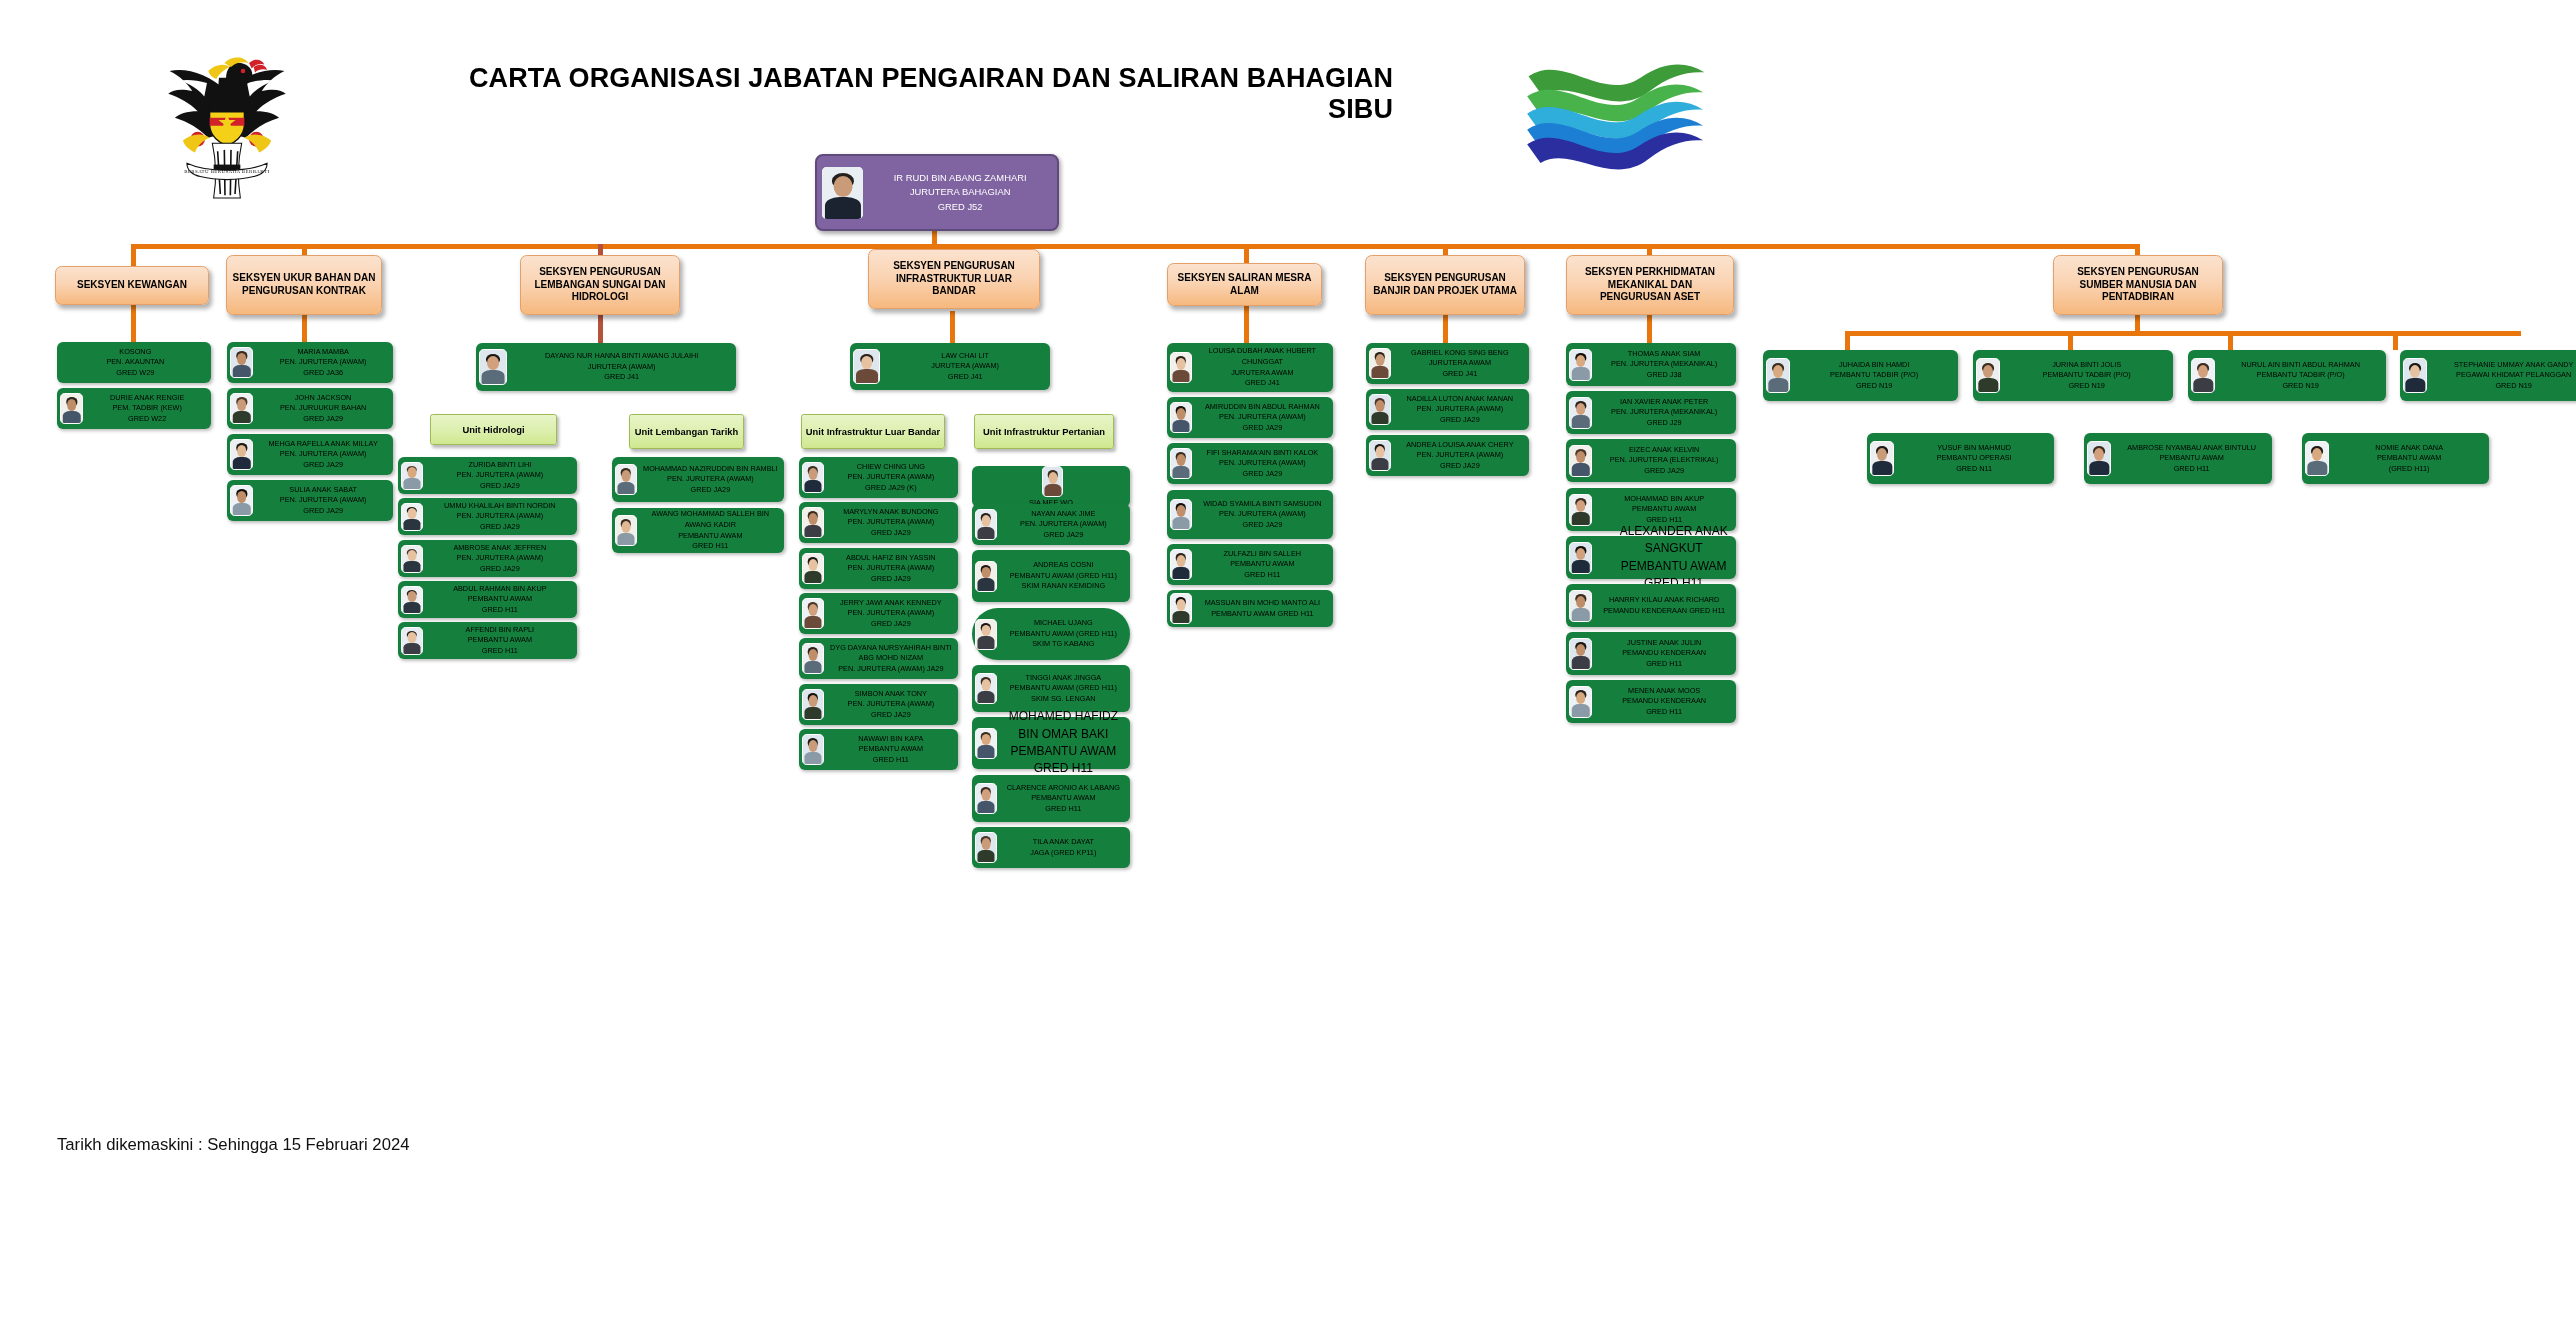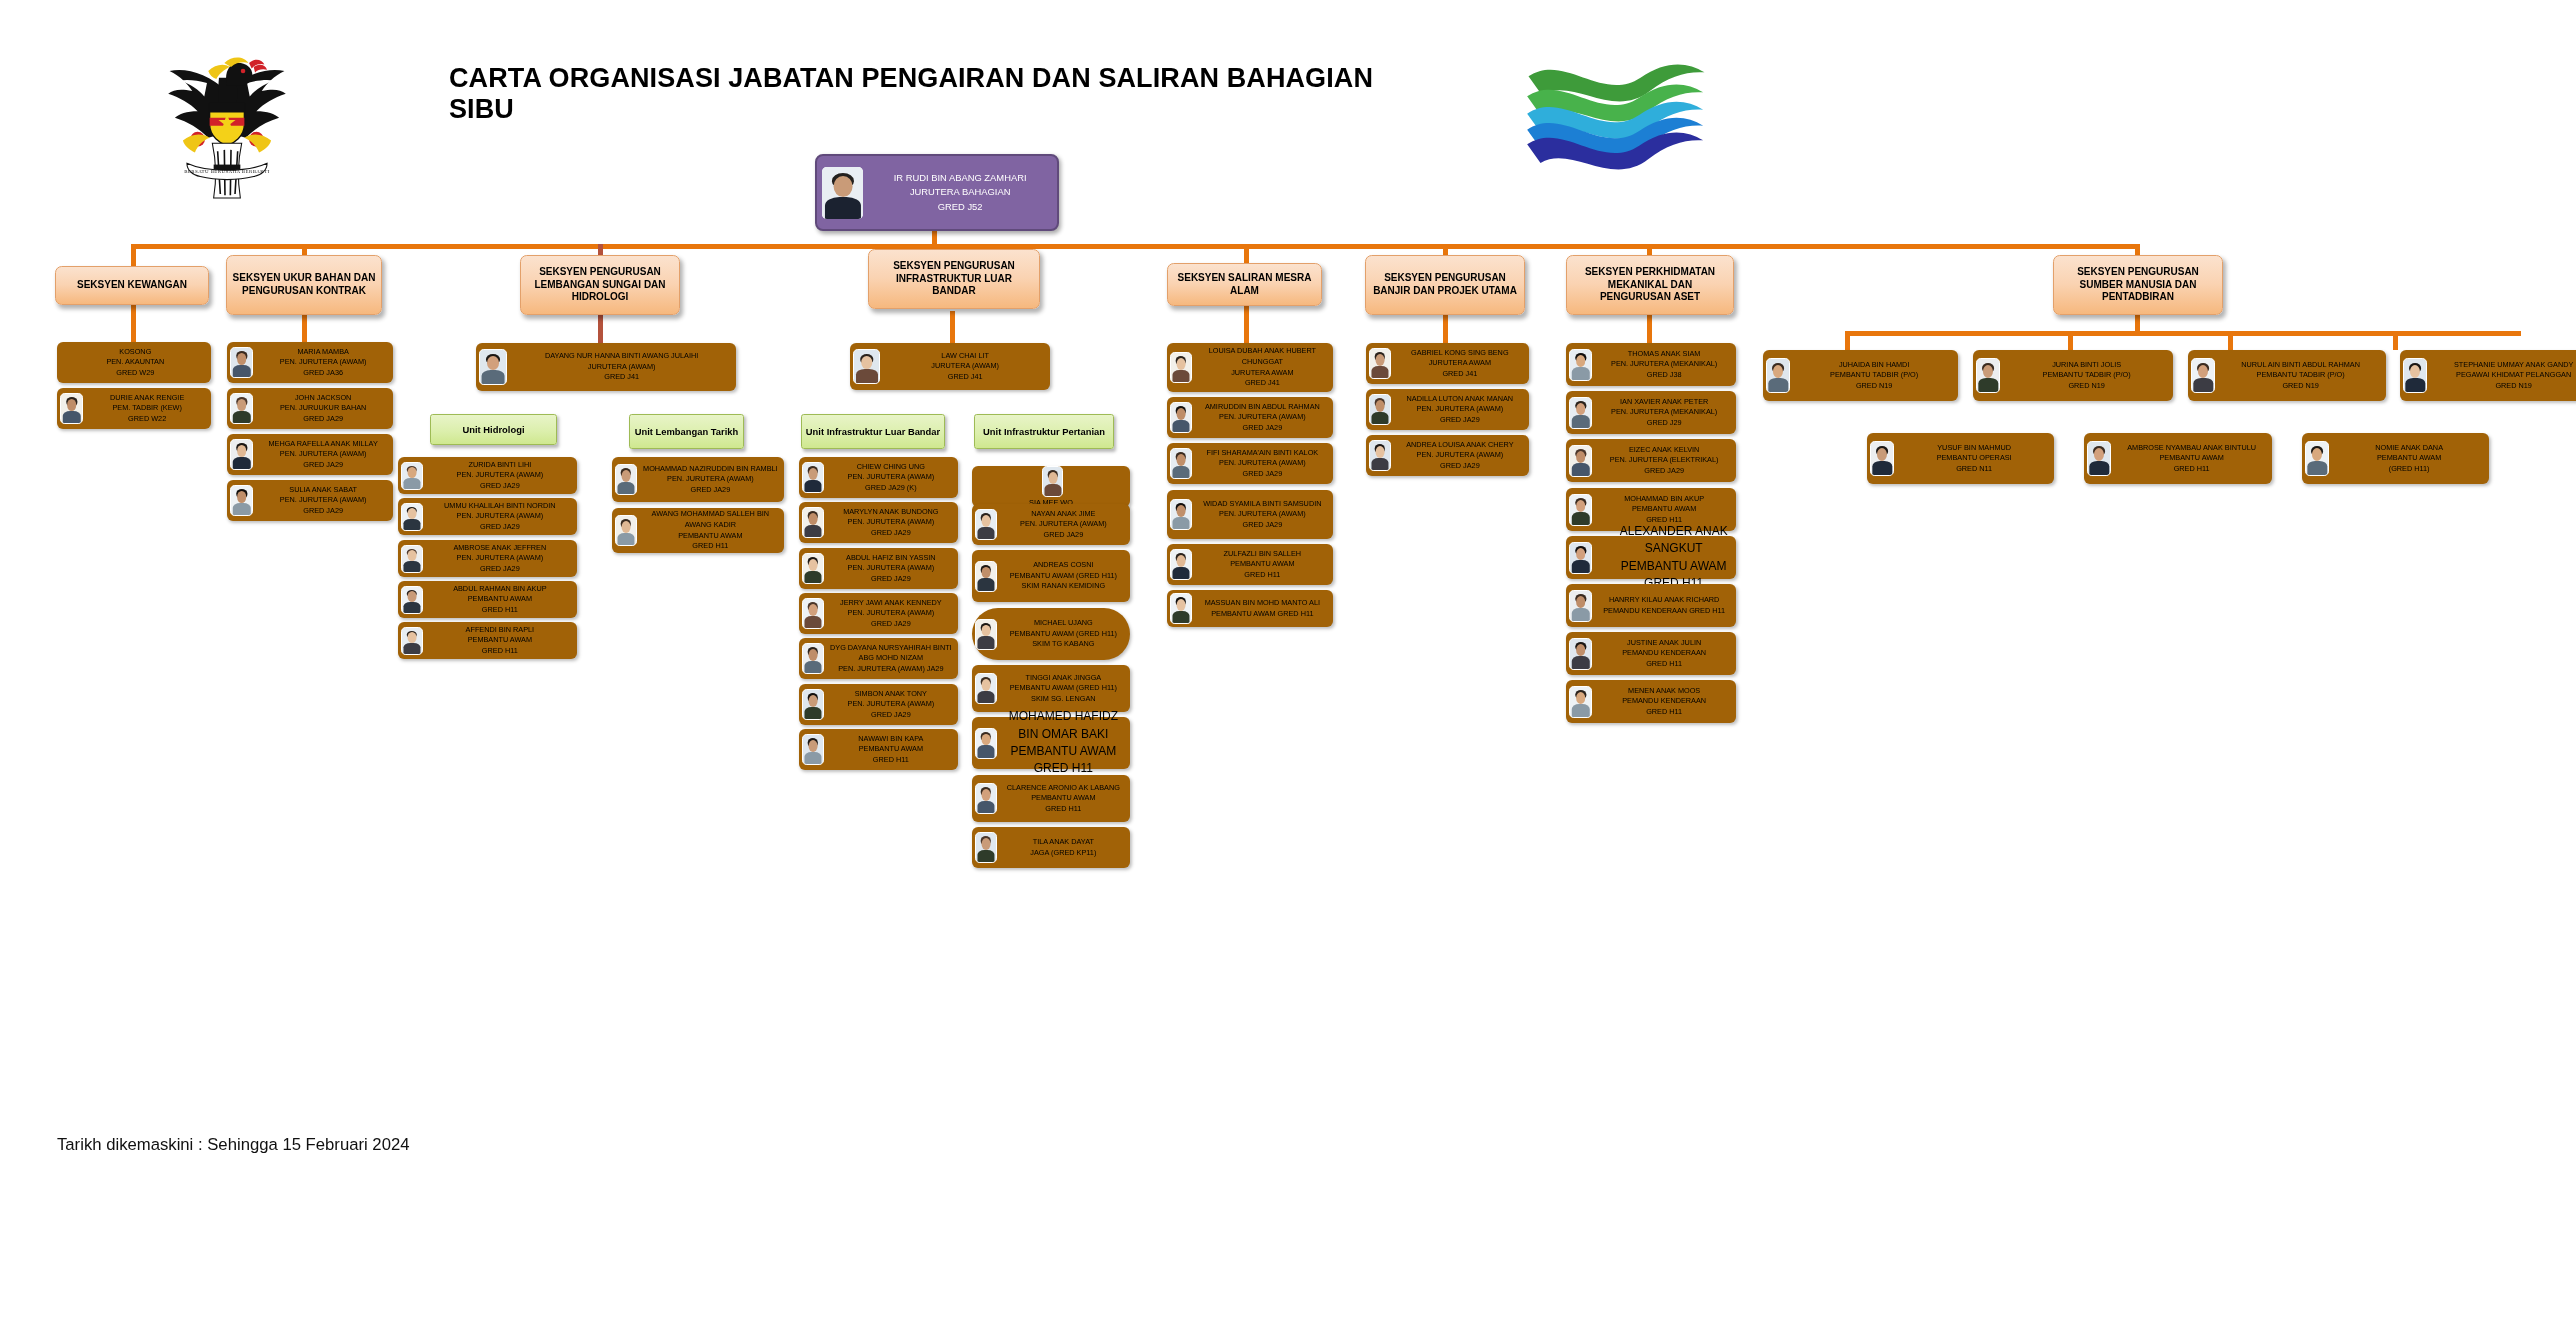--- a/index.html
+++ b/index.html
@@ -1,21 +1,21 @@
 <!DOCTYPE html>
 <html style="font-size:10.7px"><head>
 <meta charset="utf-8">
 <style>
   html,body{margin:0;padding:0;background:#ffffff;}
   body{width:2576px;height:1326px;position:relative;font-family:"Liberation Sans",sans-serif;overflow:hidden;}
   .connector{position:absolute;background:#E8760C;}
   .conn-red{background:#B4523C;}
 
   
-  #title-block{position:absolute;left:449px;top:63px;width:988px;text-align:left;}
+  #title-block{position:absolute;left:405px;top:63px;width:988px;text-align:right;}
   #chart-title{font-size:27px;font-weight:bold;color:#000;letter-spacing:0.1px;line-height:1.15;}
   #chart-subtitle{font-size:20px;font-weight:bold;color:#000;margin-top:6.7px;}
 
   #crest{position:absolute;left:160px;top:39px;width:134px;height:177px;}
   #jps-logo{position:absolute;left:1523px;top:47px;width:187px;height:130px;}
 
   
   #head-card{position:absolute;left:815px;top:154px;width:240px;height:73px;
     background:#8064A2;border:2px solid #604A7B;border-radius:8px;
     display:flex;align-items:center;box-shadow:2px 2.7px 4px rgba(0,0,0,.33);}
@@ -28,21 +28,21 @@
     display:flex;align-items:center;justify-content:center;text-align:center;
     font-weight:bold;font-size:10px;color:#000;line-height:1.28;padding:2.7px 4px;box-sizing:border-box;}
 
   
   .unit-pill{position:absolute;background:linear-gradient(to bottom,#E8F4C8 0%,#DCEFAD 55%,#CFE88F 100%);
     border:0.7px solid #9EBB55;border-radius:2.7px;box-shadow:2px 2.7px 3.3px rgba(0,0,0,.28);
     display:flex;align-items:center;justify-content:center;text-align:center;
     font-weight:bold;font-size:9.4px;color:#000;line-height:1.25;padding:2px 3.3px;box-sizing:border-box;}
 
   
-  .staff{position:absolute;background:#a16207;border-radius:6px;
+  .staff{position:absolute;background:#15803d;border-radius:6px;
     box-shadow:1.3px 2px 3.3px rgba(0,0,0,.25);display:flex;align-items:center;box-sizing:border-box;}
   .staff .photo{flex:0 0 auto;background:#fff;border-radius:4.7px;overflow:hidden;margin-left:3.3px;
      border:1.3px solid #fff;box-sizing:border-box;}
   .staff .txt{flex:1;text-align:center;color:#000;padding:1.3px 2.7px;line-height:1.45;}
   .staff.nophoto .txt{padding-left:5.3px;}
 
   
   .av{width:100%;height:100%;position:relative;overflow:hidden;}
   .av .bg{position:absolute;inset:0;}
   .av .head{position:absolute;left:50%;top:18%;width:46%;height:40%;border-radius:50%;transform:translateX(-50%);}

